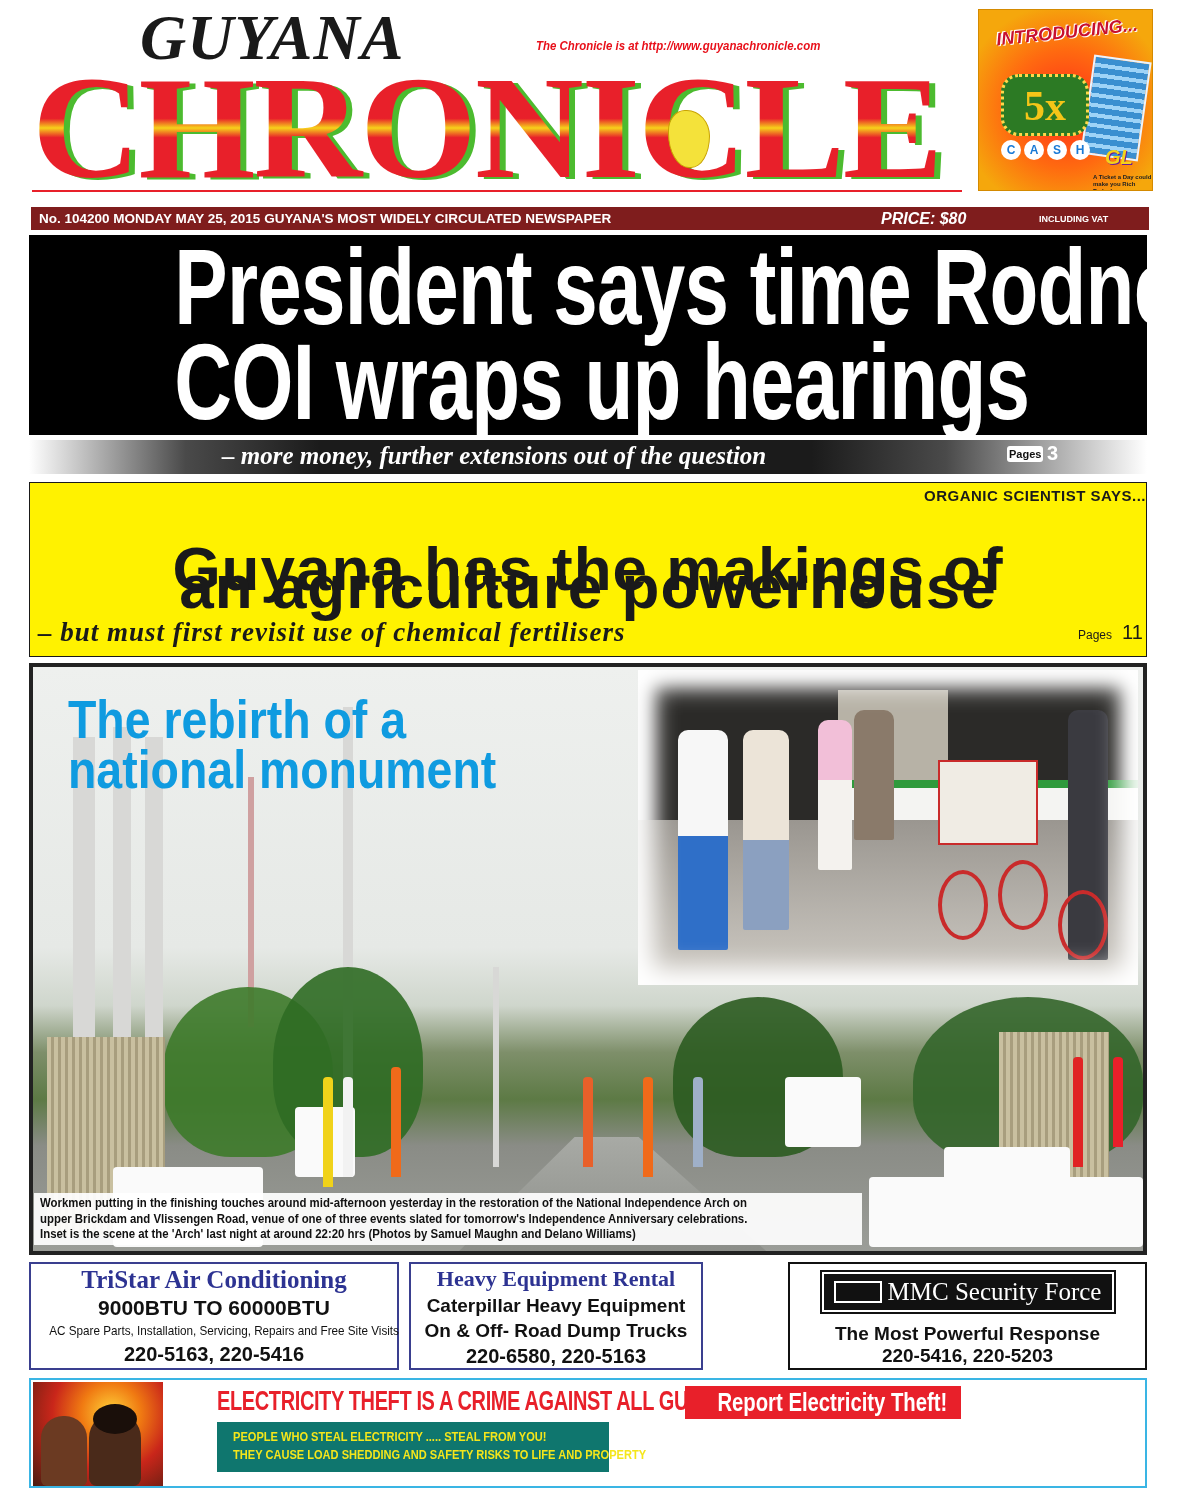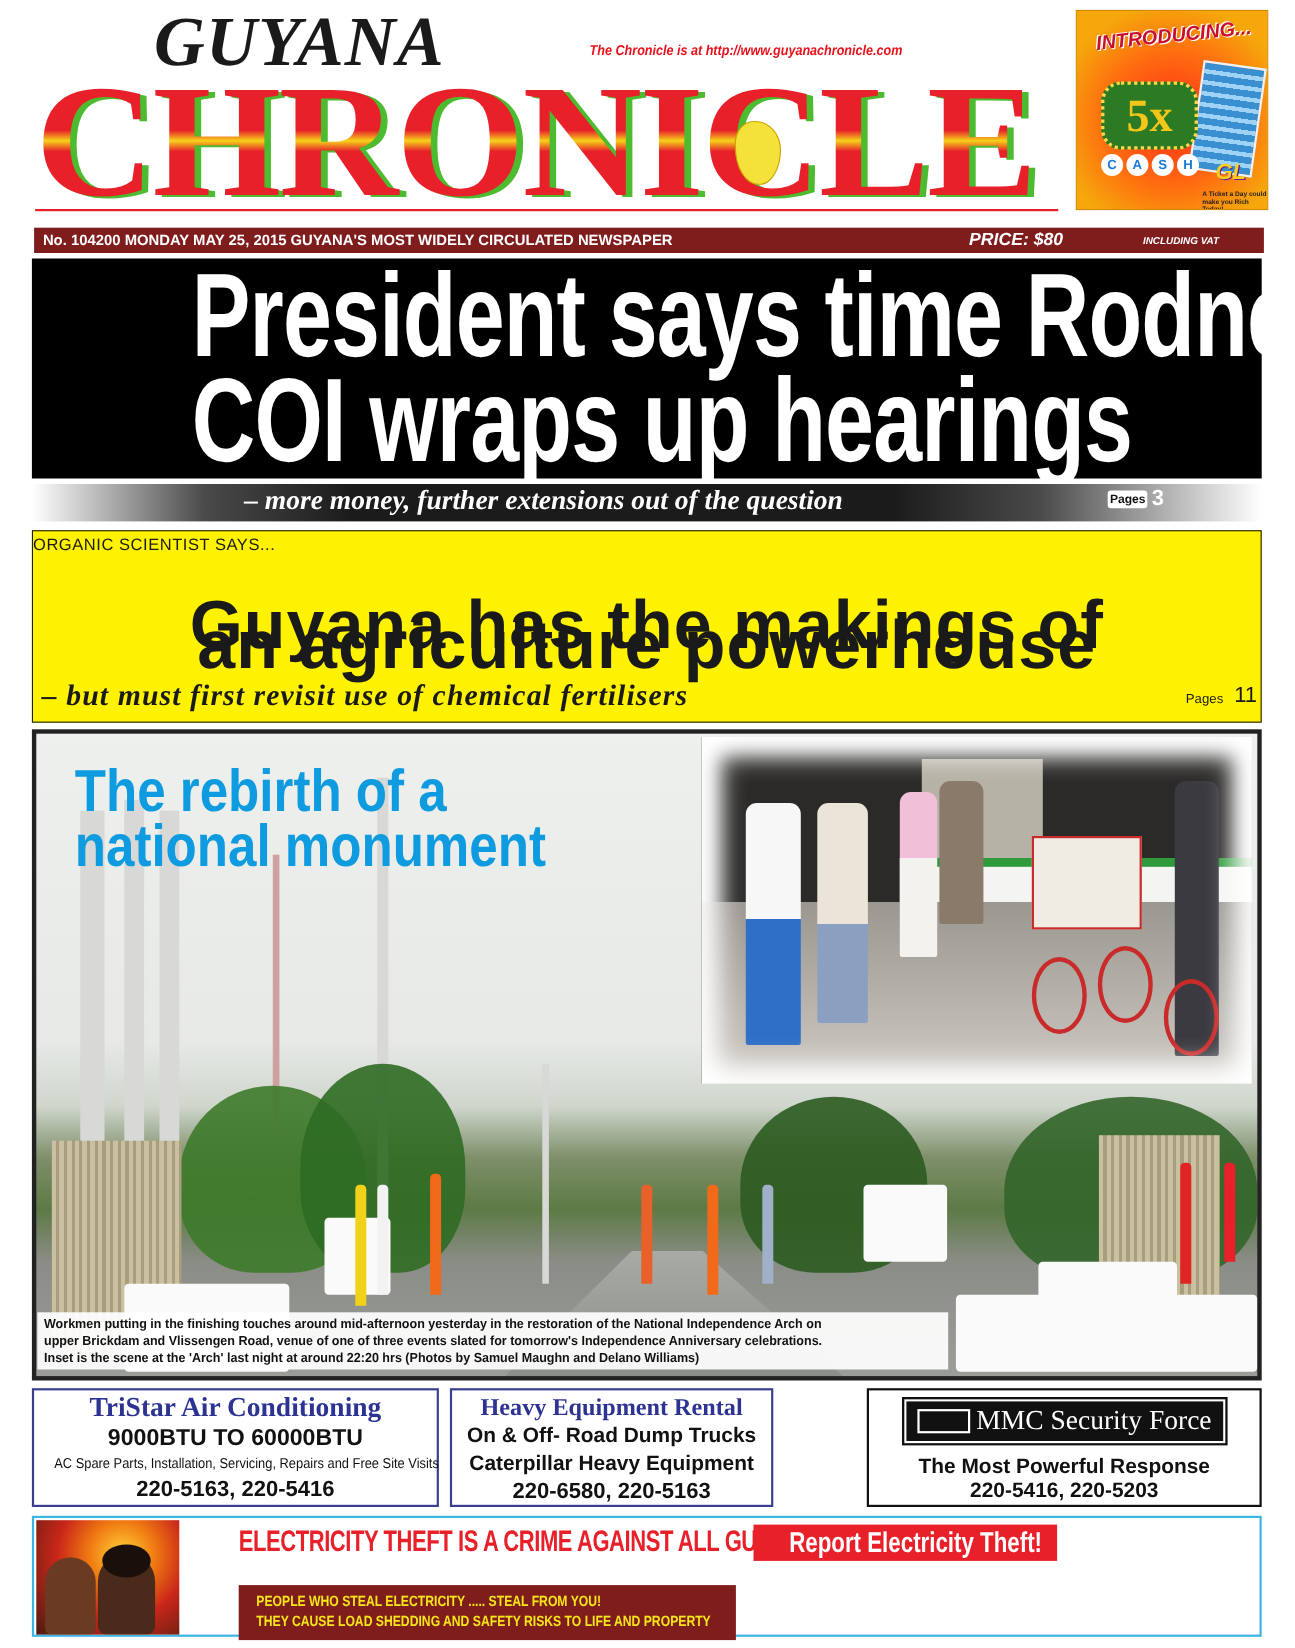--- a/index.html
+++ b/index.html
@@ -23,36 +23,36 @@
   .ad-lottery .ticket { position: absolute; left: 108px; top: 48px; width: 58px; height: 100px; background: repeating-linear-gradient(0deg, #3a8fd0 0 6px, #9ed3f7 6px 10px); border: 2px solid #e9f3ff; transform: rotate(8deg); }
   .ad-lottery .balls { position: absolute; left: 22px; top: 130px; display: flex; gap: 3px; }
   .ad-lottery .ball { width: 20px; height: 20px; border-radius: 50%; background: #fff; color: #1a7ad6; font-weight: bold; font-size: 12px; text-align: center; line-height: 20px; }
   .ad-lottery .gl { position: absolute; left: 126px; top: 136px; font-family: "Liberation Sans", sans-serif; font-weight: bold; font-style: italic; font-size: 20px; color: #f5d21a; text-shadow: 1px 1px 0 #6a1b9a; }
   .ad-lottery .tag { position: absolute; left: 114px; top: 164px; width: 60px; font-size: 6px; line-height: 7px; color: #222; font-weight: bold; }
 
   
   .dateline { position: absolute; left: 31px; top: 207px; width: 1118px; height: 23px; background: #7f1d1d; color: #fff; font-weight: bold; font-size: 13.5px; line-height: 23px; white-space: nowrap; }
   .dateline .left { position: absolute; left: 8px; top: 0; }
   .dateline .price { position: absolute; left: 850px; top: 0; font-style: italic; font-size: 16px; font-weight: 900; }
-  .dateline .vat { position: absolute; left: 1008px; top: 1px; font-style: italic; font-size: 9px; }
+  .dateline .vat { position: absolute; left: 1008px; top: 1px; font-size: 9px; }
 
   
   .lead-box { position: absolute; left: 29px; top: 235px; width: 1118px; height: 200px; background: #000; }
   .lead-line { position: absolute; left: 0; width: 1118px; text-align: center; color: #fff; font-family: "Liberation Sans", sans-serif; font-weight: bold; font-size: 108px; line-height: 100px; white-space: nowrap; transform: scaleX(0.74); transform-origin: center; letter-spacing: -1px; }
   .lead-line.l1 { top: 2px; }
   .lead-line.l2 { top: 97px; }
 
   .lead-sub { position: absolute; left: 29px; top: 440px; width: 1118px; height: 34px; background: linear-gradient(90deg, #ffffff 0%, #4a4a4a 14%, #1b1b1b 26%, #1b1b1b 70%, #4a4a4a 82%, #ffffff 100%); }
   .lead-sub .txt { position: absolute; left: 193px; top: 2px; font-family: "Liberation Serif", serif; font-style: italic; font-weight: bold; font-size: 25px; color: #fff; white-space: nowrap; }
   .lead-sub .pages { position: absolute; left: 978px; top: 6px; background: #fff; color: #111; font-size: 11px; font-weight: bold; padding: 0 2px; line-height: 16px; border-radius: 3px; }
   .lead-sub .pnum { position: absolute; left: 1018px; top: 2px; color: #fff; font-size: 20px; font-weight: bold; }
 
   
   .second-box { position: absolute; left: 29px; top: 482px; width: 1118px; height: 175px; background: #fff200; border: 1px solid #1a1a1a; }
-  .second-kicker { position: absolute; left: 0; top: 4px; width: 100%; text-align: left; font-weight: normal; font-size: 15px; color: #1a1a1a; letter-spacing: 0.5px; }
+  .second-kicker { position: absolute; left: 0; top: 4px; width: 100%; text-align: right; font-weight: bold; font-size: 15px; color: #1a1a1a; letter-spacing: 0.5px; }
   .second-line { position: absolute; left: 0; width: 100%; text-align: center; font-weight: bold; font-size: 62px; line-height: 56px; color: #1a1a1a; white-space: nowrap; transform: scaleX(1.0); letter-spacing: 1px; }
   .second-line.l1 { top: 22px; margin-top: 36px; }
   .second-line.l2 { top: 76px; }
   .second-sub { position: absolute; left: 8px; top: 134px; font-family: "Liberation Serif", serif; font-style: italic; font-weight: bold; font-size: 27px; color: #1a1a1a; white-space: nowrap; letter-spacing: 1px; }
   .second-pages { position: absolute; left: 1048px; top: 145px; font-size: 12px; color: #1a1a1a; }
   .second-pnum { position: absolute; left: 1092px; top: 138px; font-size: 20px; color: #1a1a1a; }
 
   
   .photo-frame { position: absolute; left: 29px; top: 663px; width: 1118px; height: 592px; background: #222; }
   .photo-main { position: absolute; left: 4px; top: 4px; width: 1110px; height: 584px; overflow: hidden;
@@ -96,21 +96,21 @@
   .ad-mmc .t2 { font-size: 19px; line-height: 23px; margin-top: 10px; font-weight: bold; }
   .ad-mmc .t4 { font-size: 19px; line-height: 22px; }
 
   
   .gpl { position: absolute; left: 29px; top: 1378px; width: 1118px; height: 110px; border: 2px solid #3ab5e4; background: #fff; }
   .gpl-photo { position: absolute; left: 2px; top: 2px; width: 130px; height: 104px; background: radial-gradient(circle at 60% 30%, #ffd43a 0%, #f07a12 28%, #c9261a 55%, #4a1c10 100%); overflow: hidden; }
   .gpl-photo .man { position: absolute; left: 8px; top: 34px; width: 46px; height: 70px; background: #6b3a22; border-radius: 22px 22px 6px 6px; }
   .gpl-photo .woman { position: absolute; left: 56px; top: 30px; width: 52px; height: 74px; background: #4a2a1a; border-radius: 26px 26px 8px 8px; }
   .gpl-photo .hair { position: absolute; left: 60px; top: 22px; width: 44px; height: 30px; background: #1a0f0a; border-radius: 50%; }
   .gpl-headline { position: absolute; left: 186px; top: 6px; font-family: "Liberation Sans", sans-serif; font-weight: bold; font-size: 27px; color: #e8202a; white-space: nowrap; transform: scaleX(0.74); transform-origin: left; letter-spacing: -0.5px; }
-  .gpl-blue { position: absolute; left: 186px; top: 42px; width: 452px; height: 50px; background: #7f1d1d; padding: 6px 0 0 16px; margin-top: 19px; }
+  .gpl-blue { position: absolute; left: 186px; top: 42px; width: 392px; height: 50px; background: #0f766e; padding: 6px 0 0 16px; }
   .gpl-blue span { display: block; color: #f5e61a; font-weight: bold; font-size: 13.5px; line-height: 18px; white-space: nowrap; transform: scaleX(0.82); transform-origin: left; }
   .gpl-report { position: absolute; left: 654px; top: 6px; width: 276px; height: 33px; background: #e8202a; color: #fff; font-weight: bold; font-size: 26px; line-height: 33px; text-align: center; white-space: nowrap; }
   .gpl-report span { display: inline-block; transform: scaleX(0.78); }
   .gpl-list { position: absolute; left: 658px; top: 44px; font-size: 13px; line-height: 17px; color: #111; font-weight: bold; }
   .gpl-list .li { display: flex; gap: 6px; }
   .gpl-list .dot { width: 6px; height: 6px; background: #111; border-radius: 50%; margin-top: 6px; }
   .gpl-note { position: absolute; left: 942px; top: 2px; width: 172px; height: 104px; background: #fff200; color: #111; font-size: 12.5px; line-height: 17px; text-align: center; padding-top: 4px; font-weight: bold; }
 </style>
 </head>
 <body>
@@ -220,22 +220,22 @@
 </div>
 
 <div class="ad ad-tristar">
   <div class="t1">TriStar Air  Conditioning</div>
   <div class="t2">9000BTU TO 60000BTU</div>
   <div class="t3">AC Spare Parts, Installation, Servicing, Repairs and Free Site Visits</div>
   <div class="t4">220-5163, 220-5416</div>
 </div>
 <div class="ad ad-heavy">
   <div class="t1">Heavy Equipment Rental</div>
+  <div class="t2">Caterpillar Heavy  Equipment</div>
   <div class="t2">On  &amp;  Off- Road Dump Trucks</div>
-  <div class="t2">Caterpillar Heavy  Equipment</div>
   <div class="t4">220-6580, 220-5163</div>
 </div>
 <div class="ad ad-mmc">
   <div class="logo">
     <span class="arrow"></span>
     <span class="name">MMC Security Force</span>
   </div>
   <div class="t2">The Most Powerful Response</div>
   <div class="t4">220-5416, 220-5203</div>
 </div>

